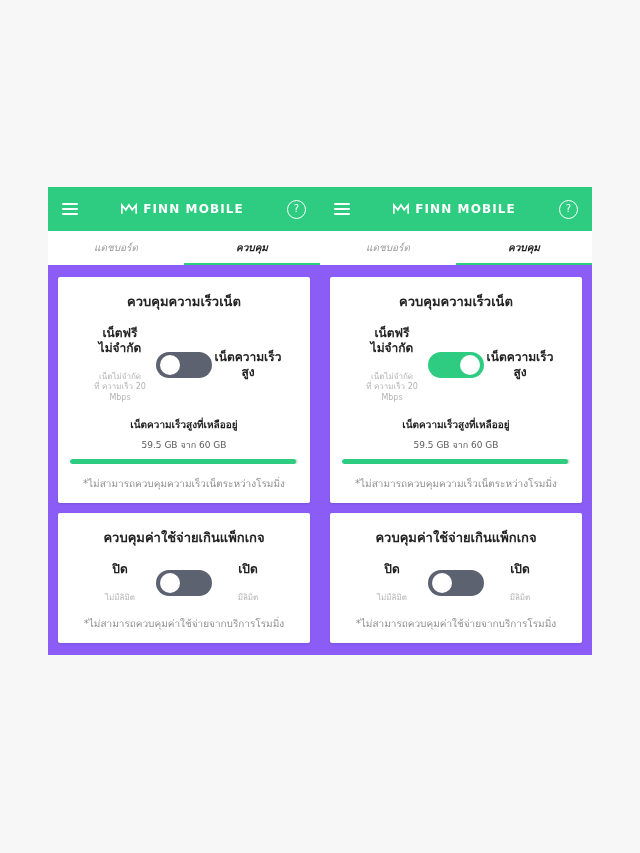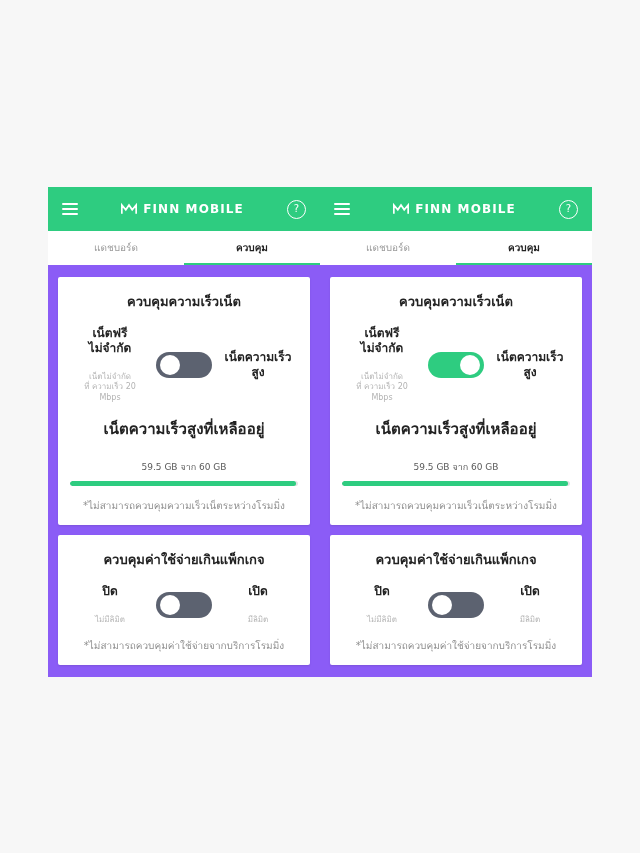--- a/index.html
+++ b/index.html
@@ -81,20 +81,21 @@
     font-size: 10px;
     line-height: 15px;
     text-align: center;
     cursor: pointer;
   }
   
   .tabs {
     height: 34px;
     background: #ffffff;
     display: flex;
+    font-style: italic;
   }
   .tab {
     flex: 1;
     display: flex;
     align-items: center;
     justify-content: center;
     font-size: 10px;
     color: #9a9a9a;
     cursor: pointer;
     border-bottom: 2px solid transparent;
@@ -125,21 +126,20 @@
     text-align: center;
     font-size: 13px;
     font-weight: bold;
     color: #222222;
     margin-bottom: 14px;
   }
   .switch-row {
     display: flex;
     align-items: center;
     justify-content: center;
-    gap: 10px;
   }
   .side-label {
     font-size: 12px;
     font-weight: bold;
     color: #222222;
     text-align: center;
     line-height: 1.25;
     width: 72px;
   }
   .side-label .sub {
@@ -168,28 +168,28 @@
     border-radius: 50%;
     background: #ffffff;
   }
   .switch.off .knob { left: 4px; }
   .switch.on  .knob { left: 32px; }
   .quota {
     margin-top: 14px;
     text-align: center;
   }
   .quota-title {
-    font-size: 15px;
+    font-size: 10px;
     font-weight: bold;
     color: #222222;
   }
   .quota-value {
     font-size: 9px;
     color: #5a5a5a;
-    margin-top: 19px;
+    margin-top: 6px;
   }
   .bar-track {
     margin-top: 7px;
     height: 5px;
     border-radius: 3px;
     background: #e2e2e2;
     overflow: hidden;
   }
   .bar-fill {
     height: 100%;

